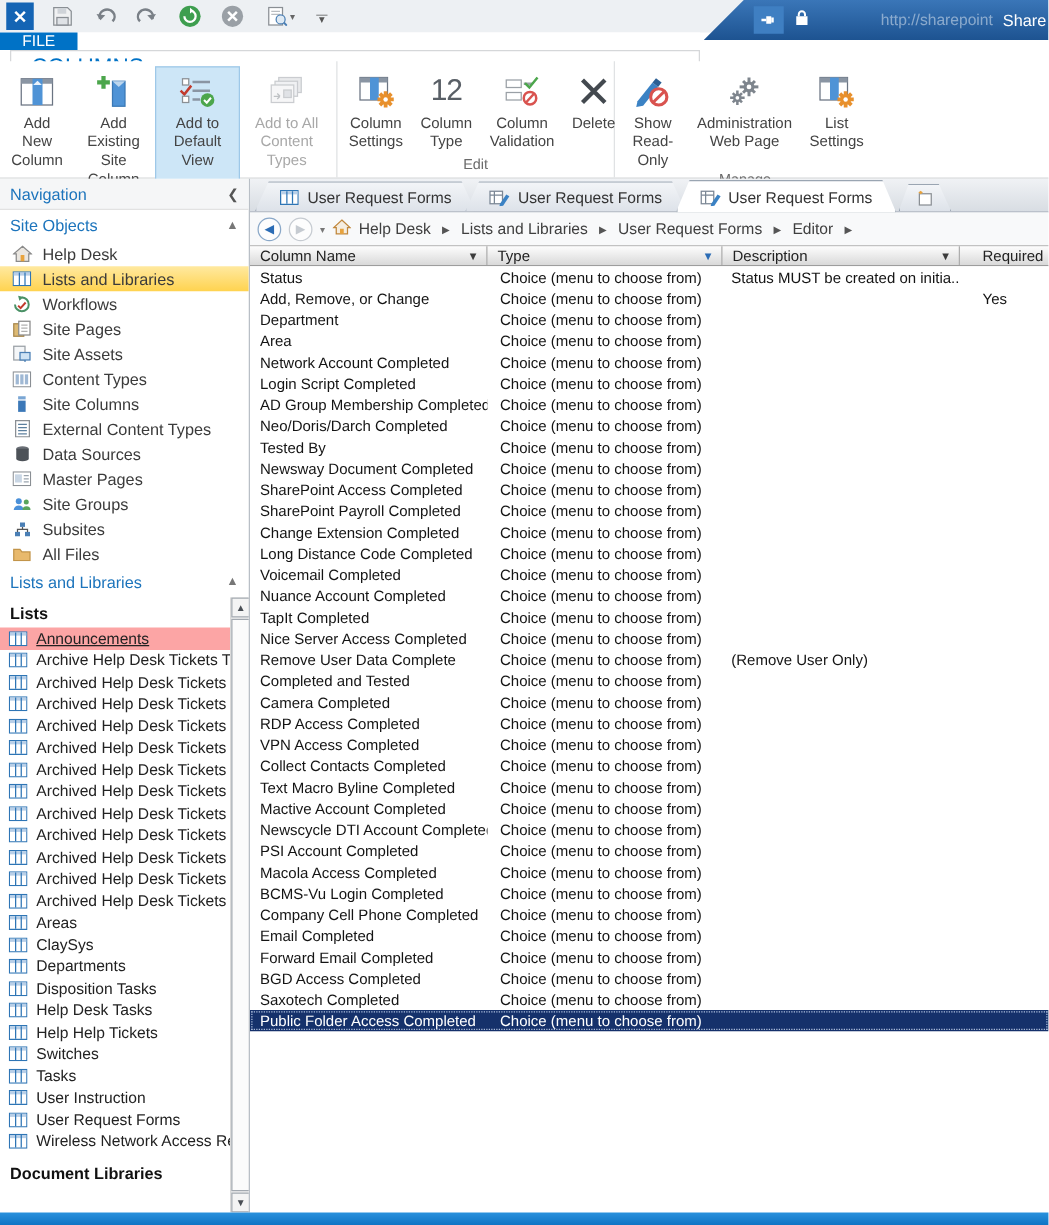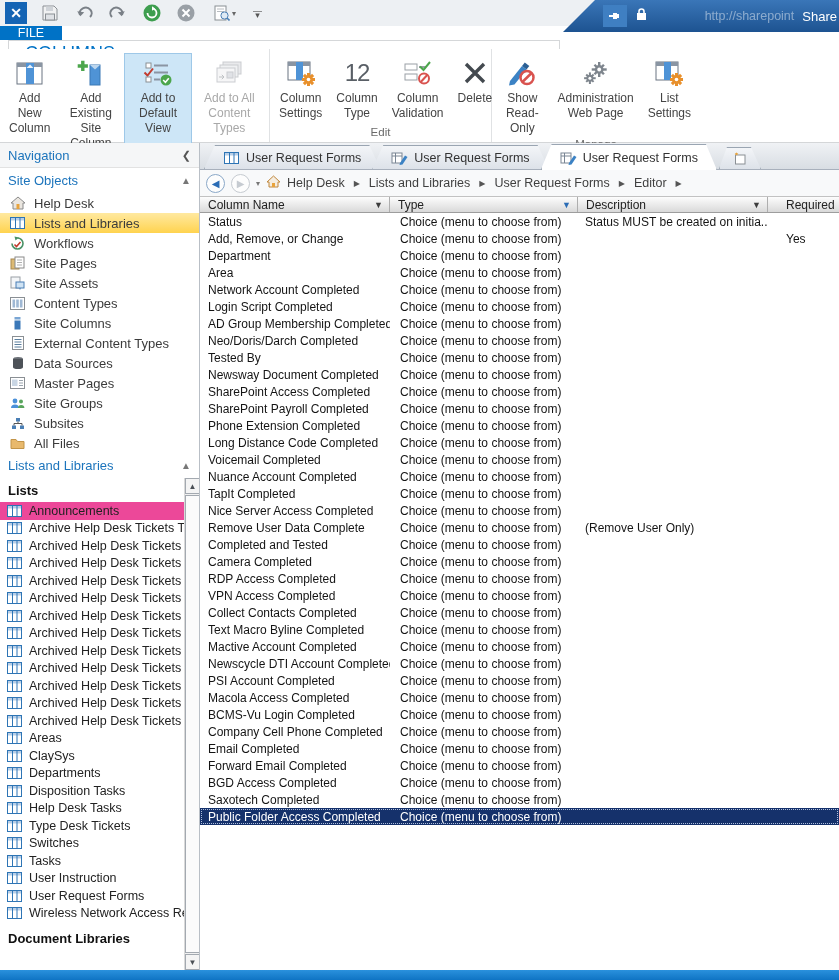--- a/index.html
+++ b/index.html
@@ -56,21 +56,21 @@
   .nav-title .chev { margin-left:auto; color:#555; font-size:11px; }
   .sec-head { height:25px; display:flex; align-items:center; padding:0 8px; color:#1c74bc; font-size:13px; }
   .sec-head .chev { margin-left:auto; color:#777; font-size:10px; }
   .nav-item { height:20px; display:flex; align-items:center; gap:8px; padding-left:9px; font-size:13px; color:#3b3b3b;
               white-space:nowrap; }
   .nav-item.sel { background:linear-gradient(180deg,#ffe9a0,#ffd34f); }
   .icn { width:17px; display:flex; justify-content:center; flex:none; }
   .lists-head { height:24px; display:flex; align-items:center; padding:0 8px; font-size:13px; font-weight:bold; color:#111;text-align:center; }
   .list-item { height:17.5px; display:flex; align-items:center; gap:6px; padding-left:6px; font-size:12.5px; color:#222;
                white-space:nowrap; overflow:hidden; width:185px; }
-  .list-item.sel-gray { background:#ec4899; }
+  .list-item.sel-gray { background:#fca5a5;text-decoration:underline; }
 
   
   .sb-scroll { position:absolute; right:0; top:335px; width:15px; height:492px; background:#f0f0f0; border-left:1px solid #d9d9d9; }
   .sb-btn { position:absolute; left:0; width:15px; height:16px; background:#f4f4f4; border:1px solid #a3a9b0;
             display:flex; align-items:center; justify-content:center; font-size:8px; color:#4a4f55; }
   .sb-up { top:0; } .sb-down { bottom:0; }
   .sb-thumb { position:absolute; left:0; top:17px; width:15px; height:458px; background:#fbfbfb; border:1px solid #a3a9b0; }
 
   
   .main { flex:1; display:flex; flex-direction:column; min-width:0; }
@@ -706,21 +706,21 @@
           </div>
           <div class="list-item">
             <span class="icn">
               <svg width="15" height="12">
                 <rect x="0.5" y="0.5" width="14" height="11" fill="#fff" stroke="#2e75b5"></rect>
                 <rect x="1" y="1" width="13" height="2.5" fill="#b8cfe8"></rect>
                 <line x1="5.5" y1="1" x2="5.5" y2="11" stroke="#2e75b5"></line>
                 <line x1="10" y1="1" x2="10" y2="11" stroke="#2e75b5"></line>
               </svg>
             </span>
-            <span>Type Desk Tickets</span>
+            <span>Help Help Tickets</span>
           </div>
           <div class="list-item">
             <span class="icn">
               <svg width="15" height="12">
                 <rect x="0.5" y="0.5" width="14" height="11" fill="#fff" stroke="#2e75b5"></rect>
                 <rect x="1" y="1" width="13" height="2.5" fill="#b8cfe8"></rect>
                 <line x1="5.5" y1="1" x2="5.5" y2="11" stroke="#2e75b5"></line>
                 <line x1="10" y1="1" x2="10" y2="11" stroke="#2e75b5"></line>
               </svg>
             </span>
@@ -930,21 +930,21 @@
             <div class="c-desc"></div>
             <div class="c-req"></div>
           </div>
           <div class="trow">
             <div class="c-name">SharePoint Payroll Completed</div>
             <div class="c-type">Choice (menu to choose from)</div>
             <div class="c-desc"></div>
             <div class="c-req"></div>
           </div>
           <div class="trow">
-            <div class="c-name">Phone Extension Completed</div>
+            <div class="c-name">Change Extension Completed</div>
             <div class="c-type">Choice (menu to choose from)</div>
             <div class="c-desc"></div>
             <div class="c-req"></div>
           </div>
           <div class="trow">
             <div class="c-name">Long Distance Code Completed</div>
             <div class="c-type">Choice (menu to choose from)</div>
             <div class="c-desc"></div>
             <div class="c-req"></div>
           </div>

